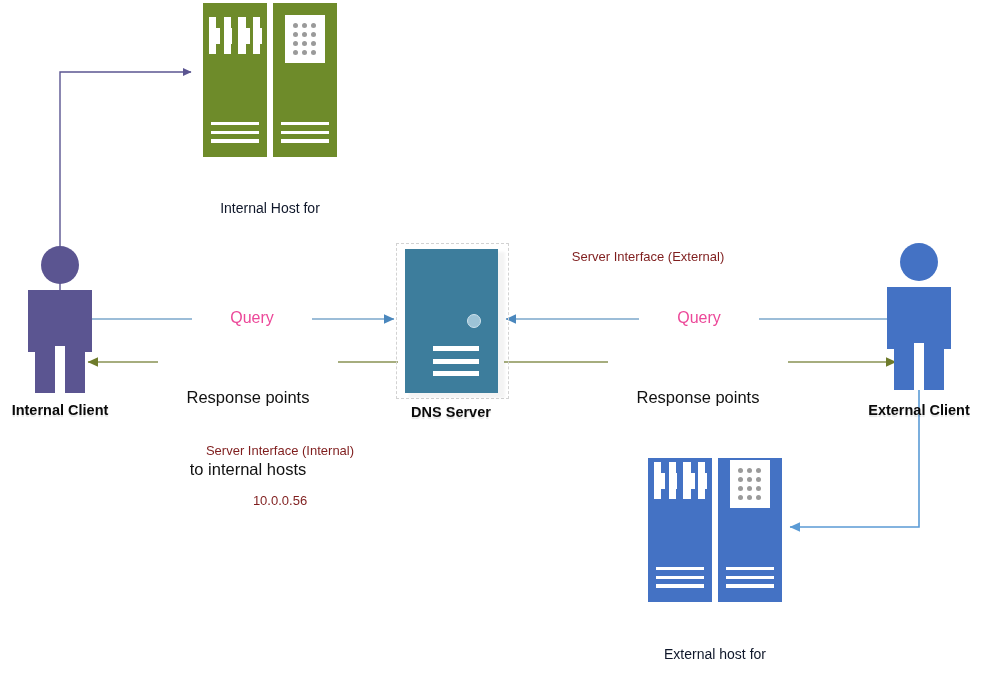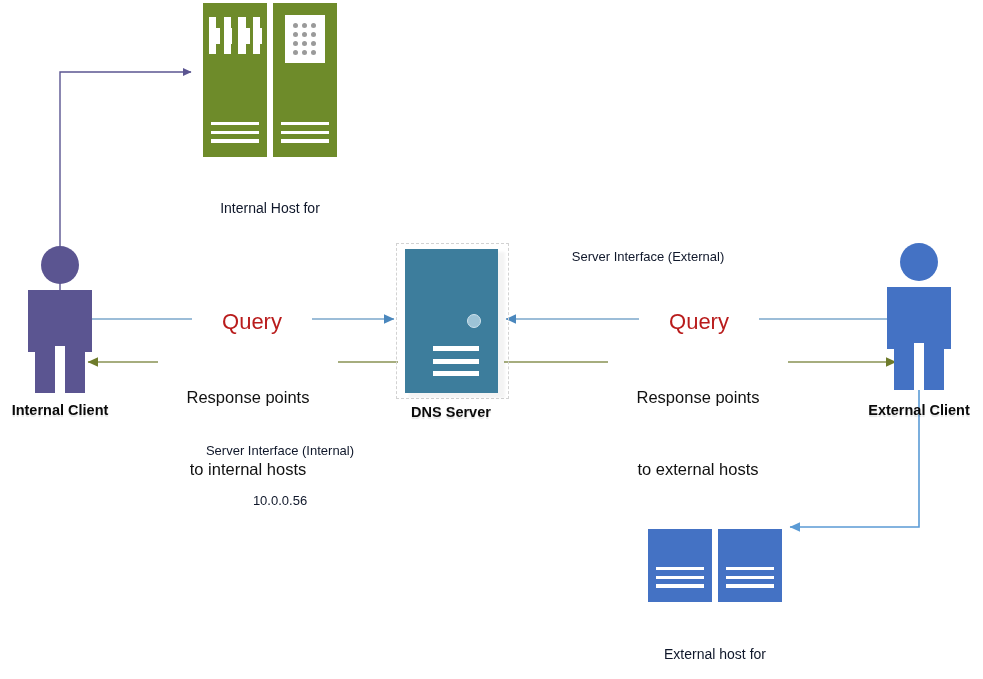--- a/index.html
+++ b/index.html
@@ -121,38 +121,38 @@
     text-align: center;
     line-height: 1.28;
     white-space: pre;
   }
   .label.caption {
     font-size: 14px;
     color: #0f172a;
   }
   .label.small {
     font-size: 13px;
-    color: #0f172a;
+    color: #7f1d1d;
   }
   .label.bold {
     font-weight: bold;
     font-size: 14.5px;
     color: #0a0a0a;
     text-shadow: 0 2px 1px rgba(0,0,0,0.10);
   }
   .label.flow {
     font-size: 16.5px;
     color: #111111;
     background: #ffffff;
     padding: 0 5px;
     line-height: 1.45;
   }
   .label.flowq {
-    font-size: 22px;
-    color: #b91c1c;
+    font-size: 16px;
+    color: #ec4899;
     background: #ffffff;
     padding: 0 6px;
   }
 </style>
 </head>
 <body>
 
 <div id="canvas">
 
   <svg class="layer-svg" viewBox="0 0 983 679" xmlns="http://www.w3.org/2000/svg">
@@ -362,21 +362,20 @@
 
   <div class="label flow" style="left:158px; top:338px; width:170px;">
     <div>Response points</div>
     <div>to internal hosts</div>
   </div>
 
   <div class="label flowq" style="left:639px; top:308px; width:108px;">Query</div>
 
   <div class="label flow" style="left:608px; top:338px; width:170px;">
     <div>Response points</div>
-    <div>to external hosts</div>
   </div>
 
   <div class="label small" style="left:185px; top:410px; width:190px;">
     <div>Server Interface (Internal)</div>
     <div>10.0.0.56</div>
   </div>
 
   <div class="label small" style="left:553px; top:216px; width:190px;">
     <div>Server Interface (External)</div>
   </div>

